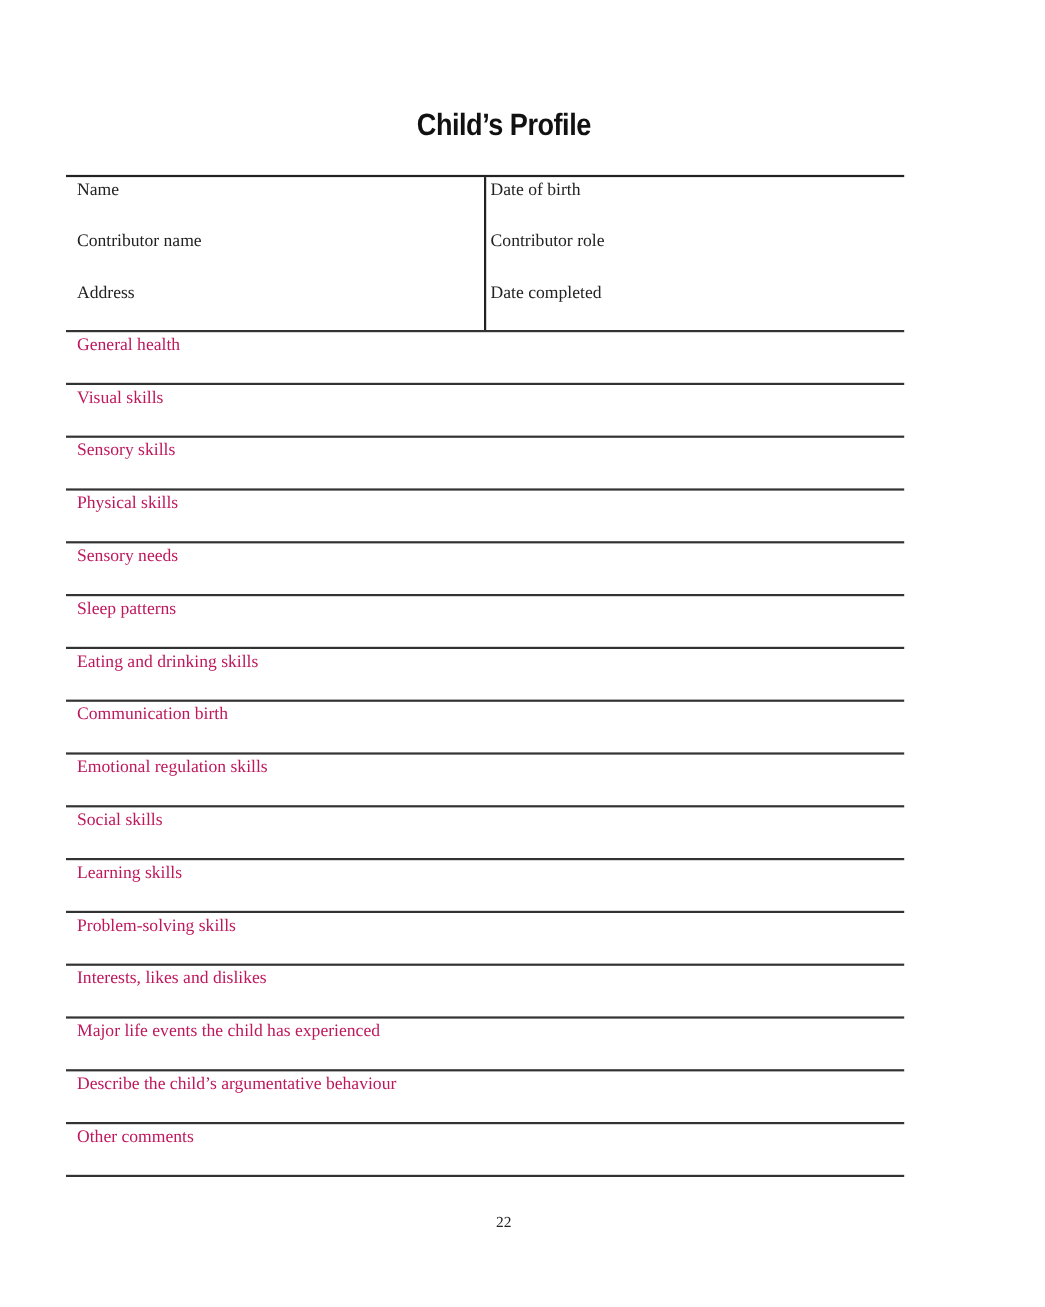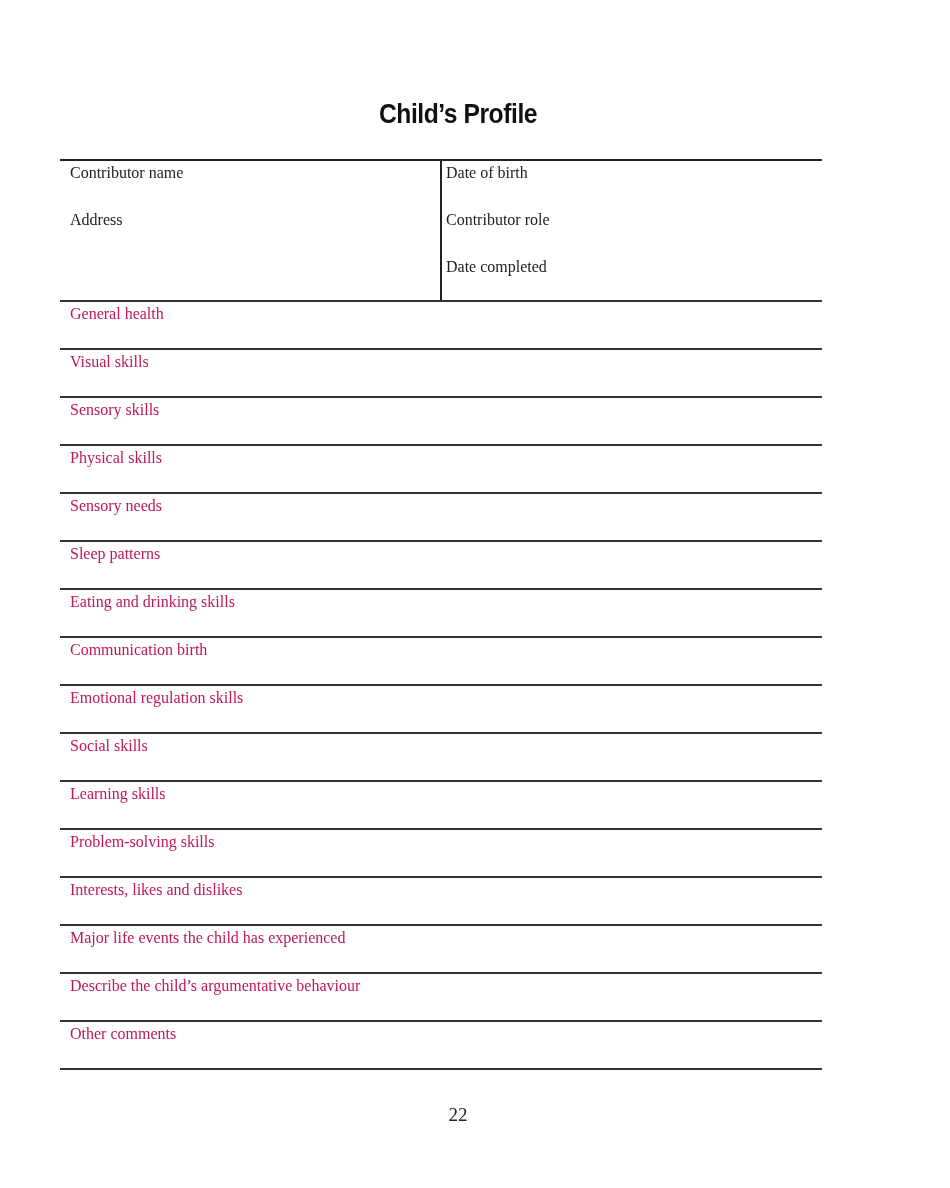--- a/index.html
+++ b/index.html
@@ -23,31 +23,32 @@
       font-family: "Liberation Serif", serif; font-size: 16px; color: #222;
       height: 46px; line-height: 22px; padding-top: 1px;
     }
     .row {
       height: 45px; border-bottom: 2px solid #333;
       font-family: "Liberation Serif", serif; font-size: 16px; color: #be185d;
       padding-left: 10px; line-height: 22px; padding-top: 1px;
     }
     .page-num {
       position: absolute; left: 0; width: 916px; top: 1104px; text-align: center;
-      font-family: "Liberation Serif", serif; font-size: 19px; color: #222;
+      font-family: "Liberation Serif", serif; font-size: 14px; color: #222;
     }
   </style>
 </head>
 <body>
 
 <div class="title">Child’s Profile</div>
 
 <div class="form">
   <div class="top-block">
     <div class="col left">
+      <div class="field">Name</div>
       <div class="field">Contributor name</div>
       <div class="field">Address</div>
     </div>
     <div class="divider"></div>
     <div class="col right">
       <div class="field">Date of birth</div>
       <div class="field">Contributor role</div>
       <div class="field">Date completed</div>
     </div>
   </div>

